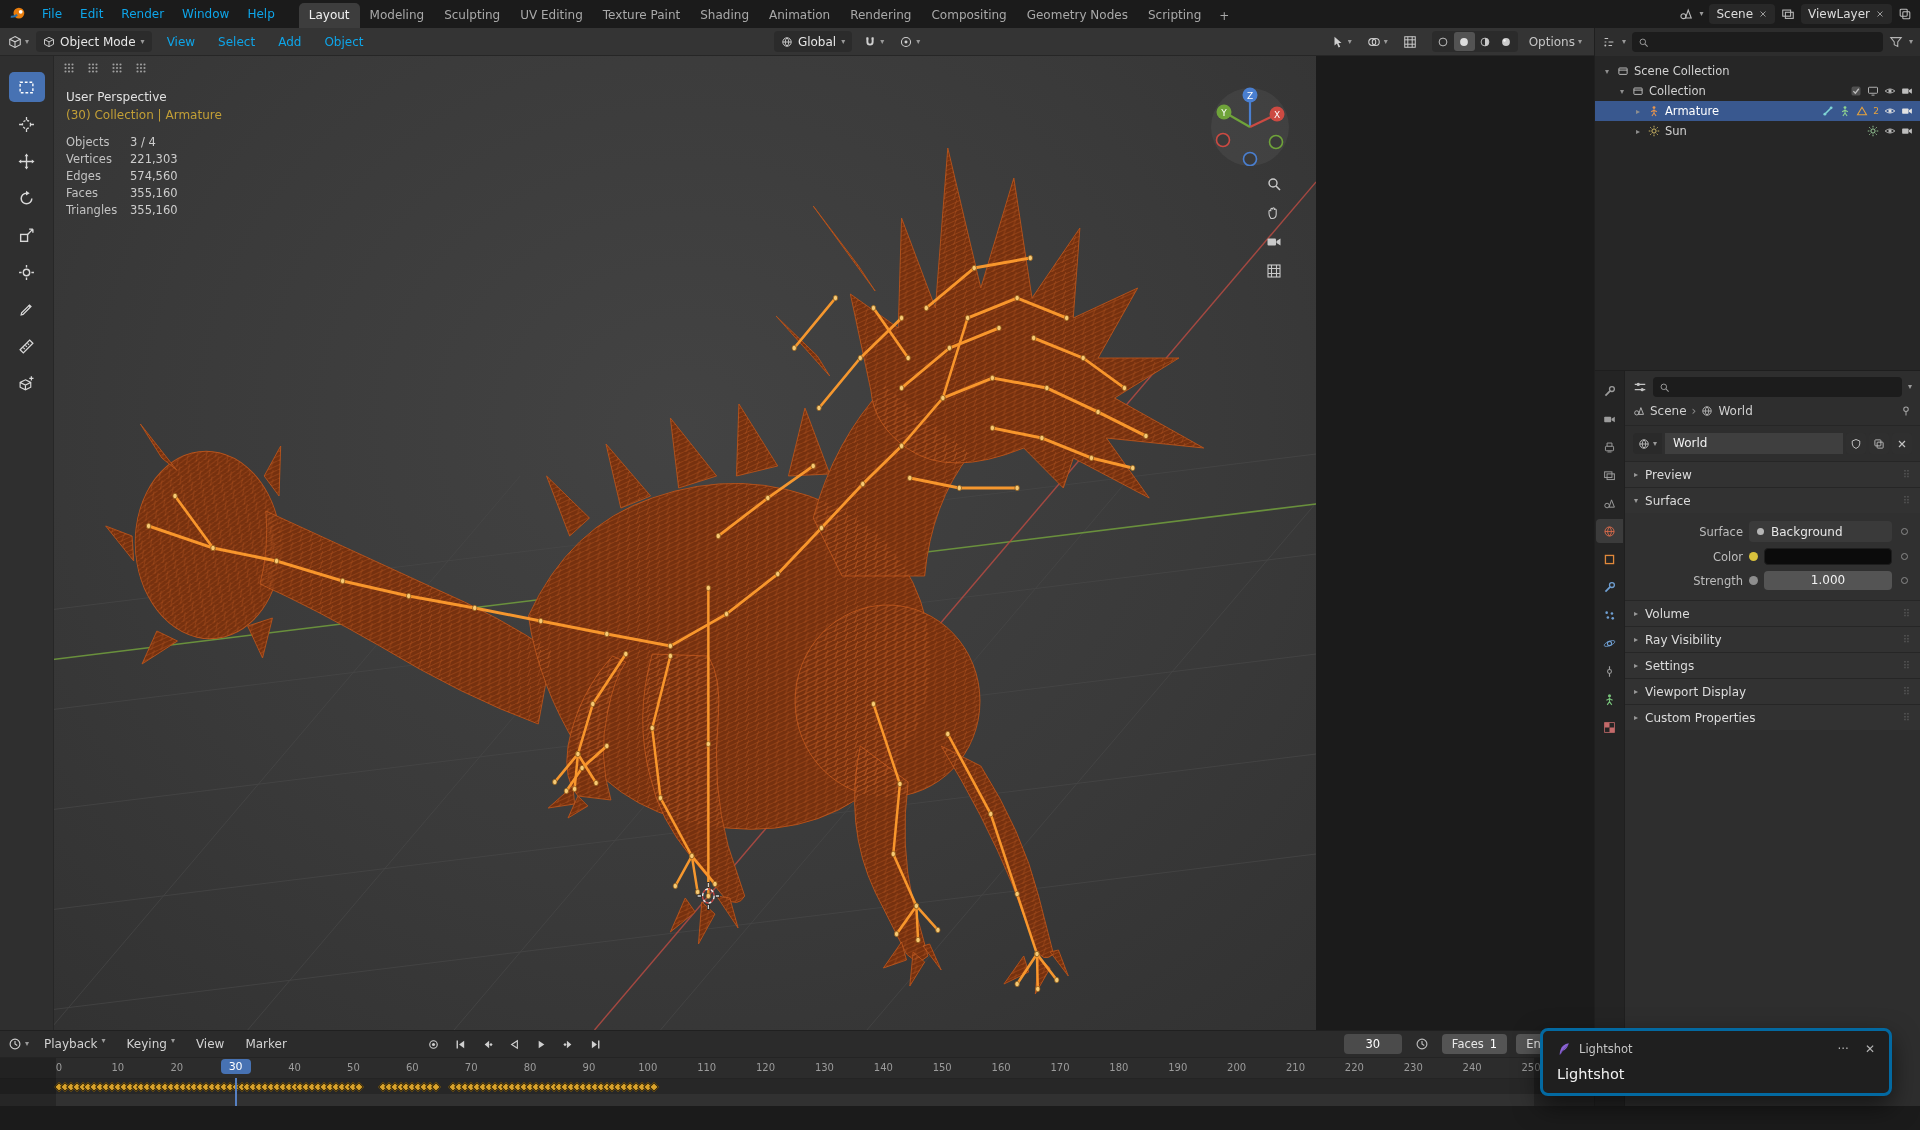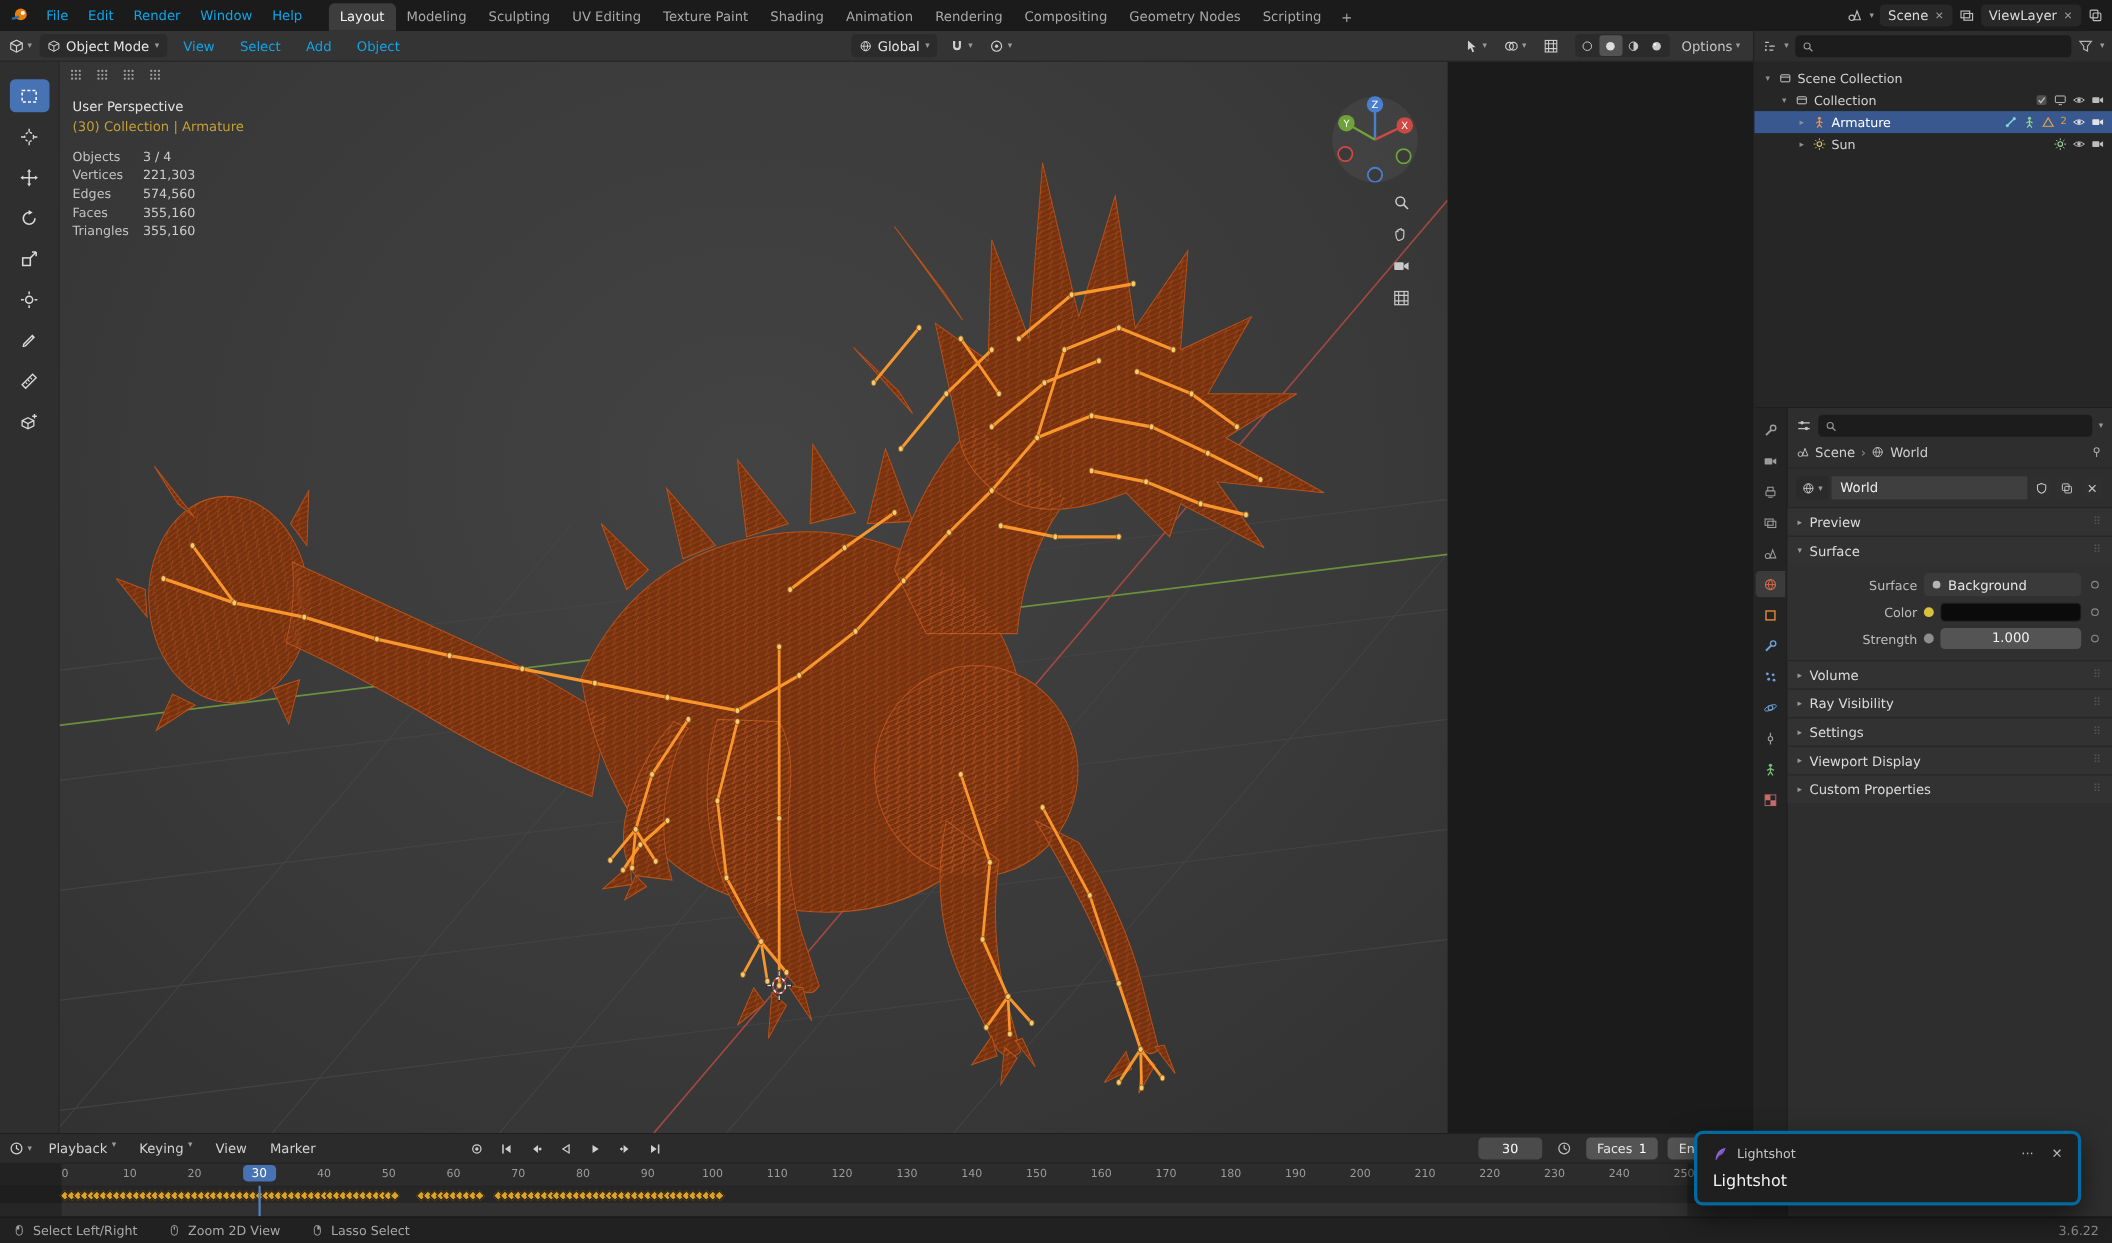--- a/index.html
+++ b/index.html
@@ -1212,41 +1212,20 @@
           <i class="key" style="left: 636.024px;"></i>
           <i class="key" style="left: 641.912px;"></i>
           <i class="key" style="left: 647.8px;"></i>
           <i class="key" style="left: 653.688px;"></i>
         </div>
       <div class="playhead" style="left: 235.64px;"></div>
       <div class="ph-chip" style="left: 235.64px;">30</div>
     </div>
   </div>
 
-  <div class="statusbar">
-    <span class="hint">
-      <svg class="ic">
-          <use href="#s-mouseL"></use>
-        </svg>
-      <span>Select Left/Right</span>
-    </span>
-    <span class="hint">
-      <svg class="ic">
-          <use href="#s-mouseM"></use>
-        </svg>
-      <span>Zoom 2D View</span>
-    </span>
-    <span class="hint">
-      <svg class="ic">
-          <use href="#s-mouseR"></use>
-        </svg>
-      <span>Lasso Select</span>
-    </span>
-    <span class="version">3.6.22</span>
-  </div>
 
   <div class="toast">
     <div class="toast-h">
       <svg class="ic" style="width:14px;height:14px">
           <use href="#s-feather"></use>
         </svg>
       <span>Lightshot</span>
       <span class="toast-actions">
         <span>···</span>
         <span>✕</span>

